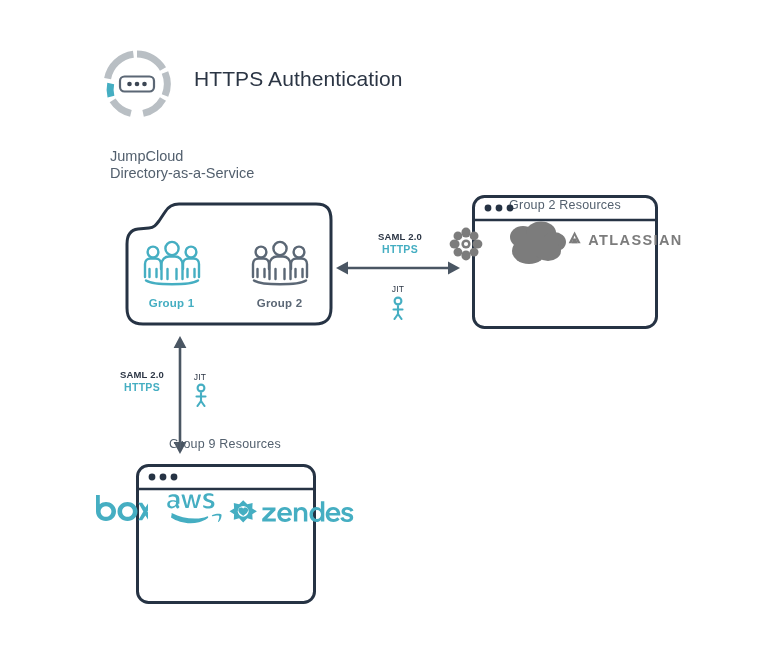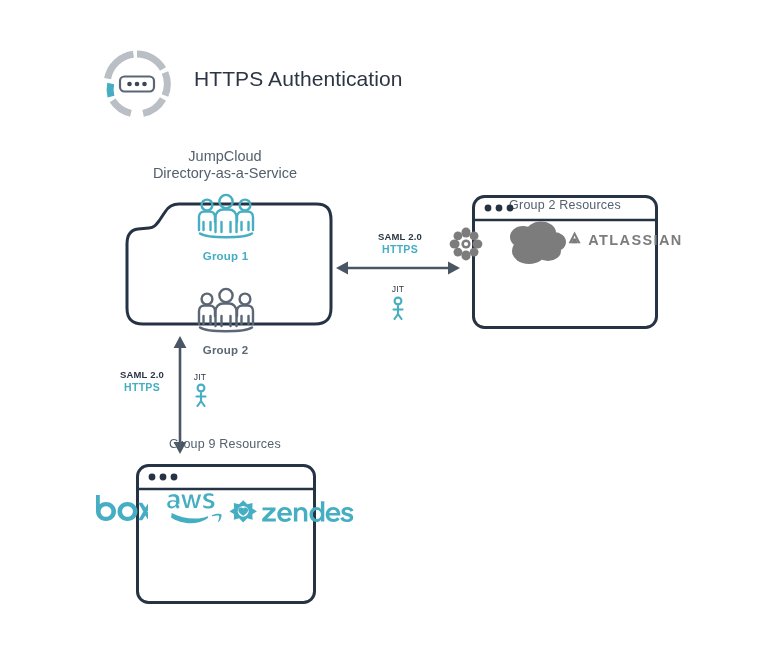--- a/index.html
+++ b/index.html
@@ -44,21 +44,20 @@
     letter-spacing: 0.1px;
     white-space: nowrap;
   }
 
   
   #jumpcloud-label {
     position: absolute;
     left: 110px;
     top: 148px;
     width: 230px;
-    text-align: center;
     font-size: 14.5px;
     line-height: 17px;
     color: #53606e;
   }
   #jumpcloud-label .l2 { display: block; }
 
   #folder-box {
     position: absolute;
     left: 116px;
     top: 192px;
@@ -69,21 +68,20 @@
     position: absolute;
     left: 0;
     top: 0;
     width: 219px;
     height: 140px;
     display: flex;
     align-items: center;
     justify-content: center;
     gap: 24px;
     padding-top: 24px;
-    flex-direction: column;
   }
   .group-cell {
     width: 84px;
     display: flex;
     flex-direction: column;
     align-items: center;
   }
   .group-cell .g-label {
     margin-top: 6px;
     font-size: 11.5px;

